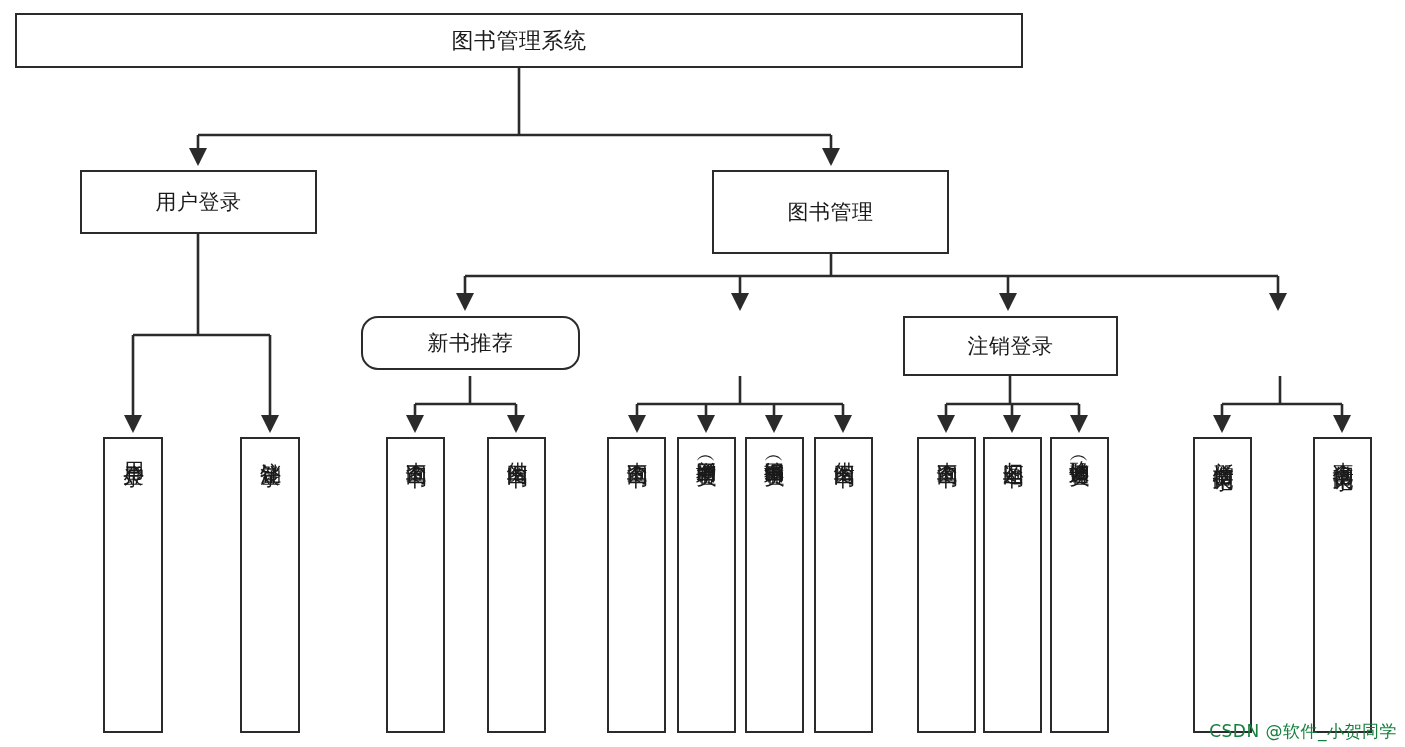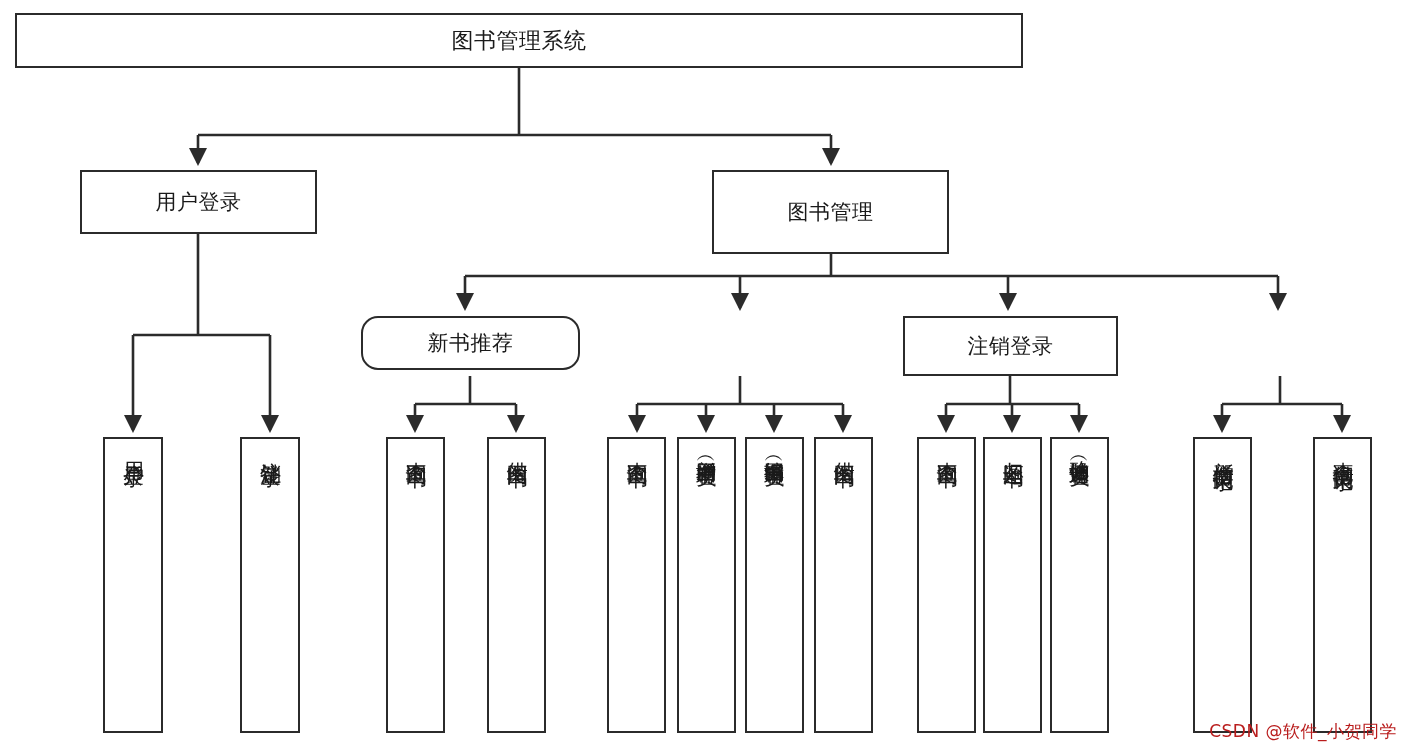--- a/index.html
+++ b/index.html
@@ -63,21 +63,21 @@
   }
   .v-node.tall .lbl {
     font-size: 20px;
     letter-spacing: 1px;
   }
   .watermark {
     position: absolute;
     right: 8px;
     bottom: 4px;
     font-size: 17px;
-    color: #b91c1c;
+    color: #15803d;
     letter-spacing: 0.5px;
     white-space: nowrap;
     margin-left: 47px;
   }
 </style>
 </head>
 <body>
 
 <div id="canvas">
 

